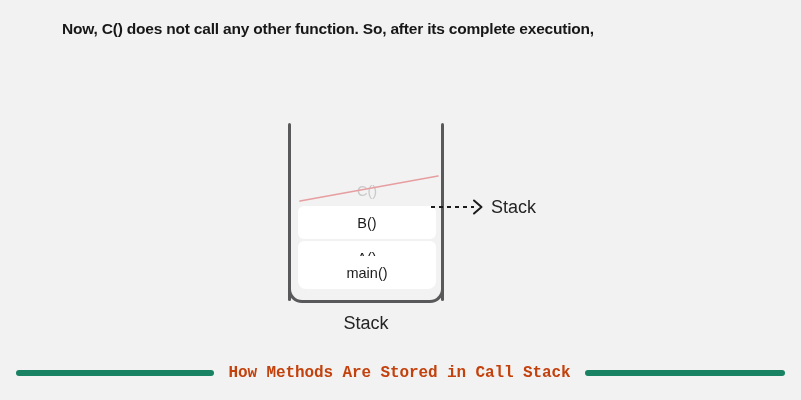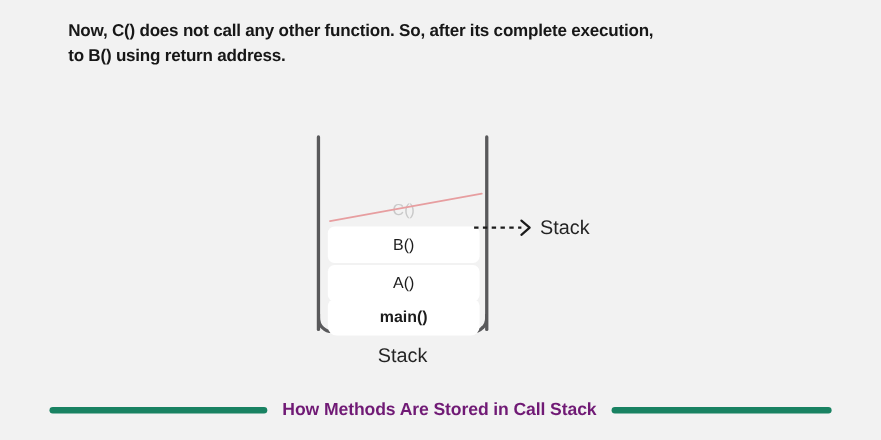--- a/index.html
+++ b/index.html
@@ -78,21 +78,21 @@
     border-radius: 6px;
     display: flex;
     align-items: center;
     justify-content: center;
     font-size: 14.5px;
     color: #1c1c1c;
     box-sizing: border-box;
   }
   #frame-b    { top: 206px; }
   #frame-a    { top: 241px; }
-  #frame-main { top: 272px; border-radius: 6px 6px 8px 8px; font-weight: bold; }
+  #frame-main { top: 256px; border-radius: 6px 6px 8px 8px; }
 
   
   #frame-c-ghost {
     position: absolute;
     left: 298px;
     top: 179px;
     width: 138px;
     height: 24px;
     display: flex;
     align-items: center;
@@ -151,33 +151,33 @@
   .banner-rule {
     height: 6px;
     background: #198262;
     border-radius: 3px;
   }
   #rule-left  { width: 198px; margin-right: 14px; }
   #rule-right { width: 200px; margin-left: 14px; }
   #banner-title {
     font-size: 16px;
     font-weight: bold;
-    color: #701a75;
+    color: #c2410c;
     letter-spacing: -0.1px;
     white-space: nowrap;
+    font-family: Liberation Mono, monospace;
   }
 </style>
 </head>
 <body>
 
 <div id="stage">
 
   <div id="caption">
     <span class="line">Now, C() does not call any other function. So, after its complete execution,</span>
-    <span class="line">to B() using return address.</span>
   </div>
 
   <div id="diagram">
 
     <div class="stack-wall" id="wall-left"></div>
     <div class="stack-wall" id="wall-right"></div>
     <div id="stack-floor"></div>
 
     <div id="frame-c-ghost">
       <span>C()</span>

